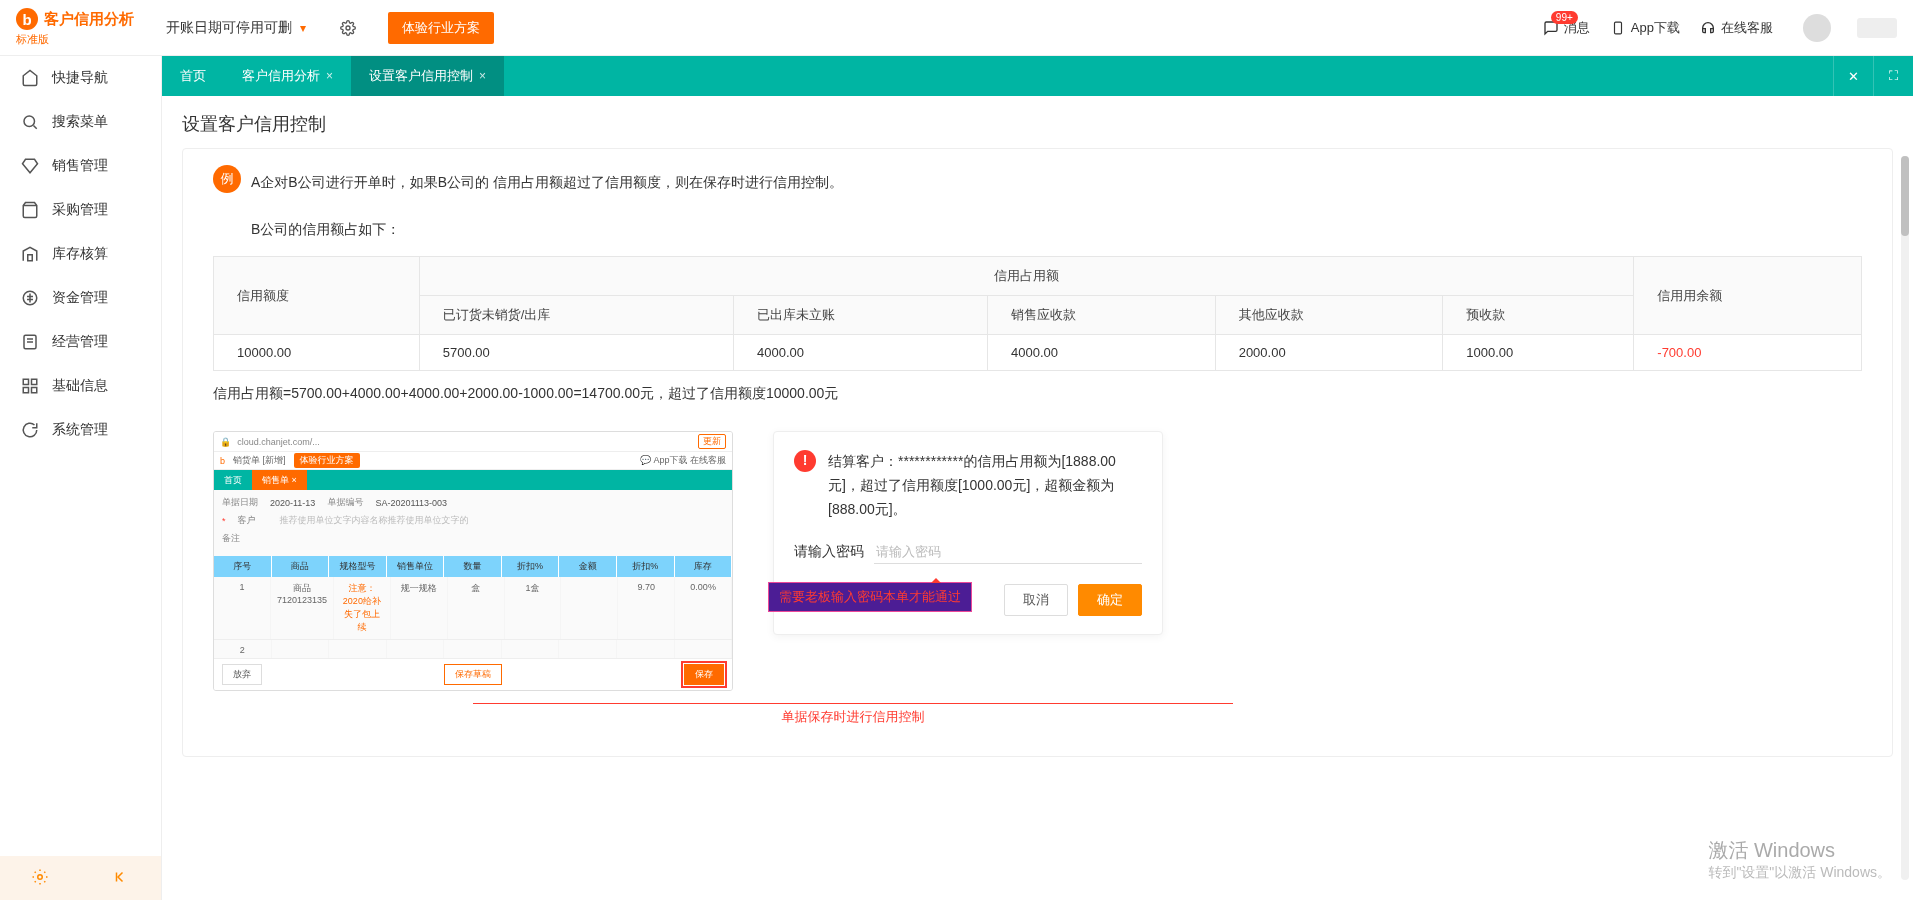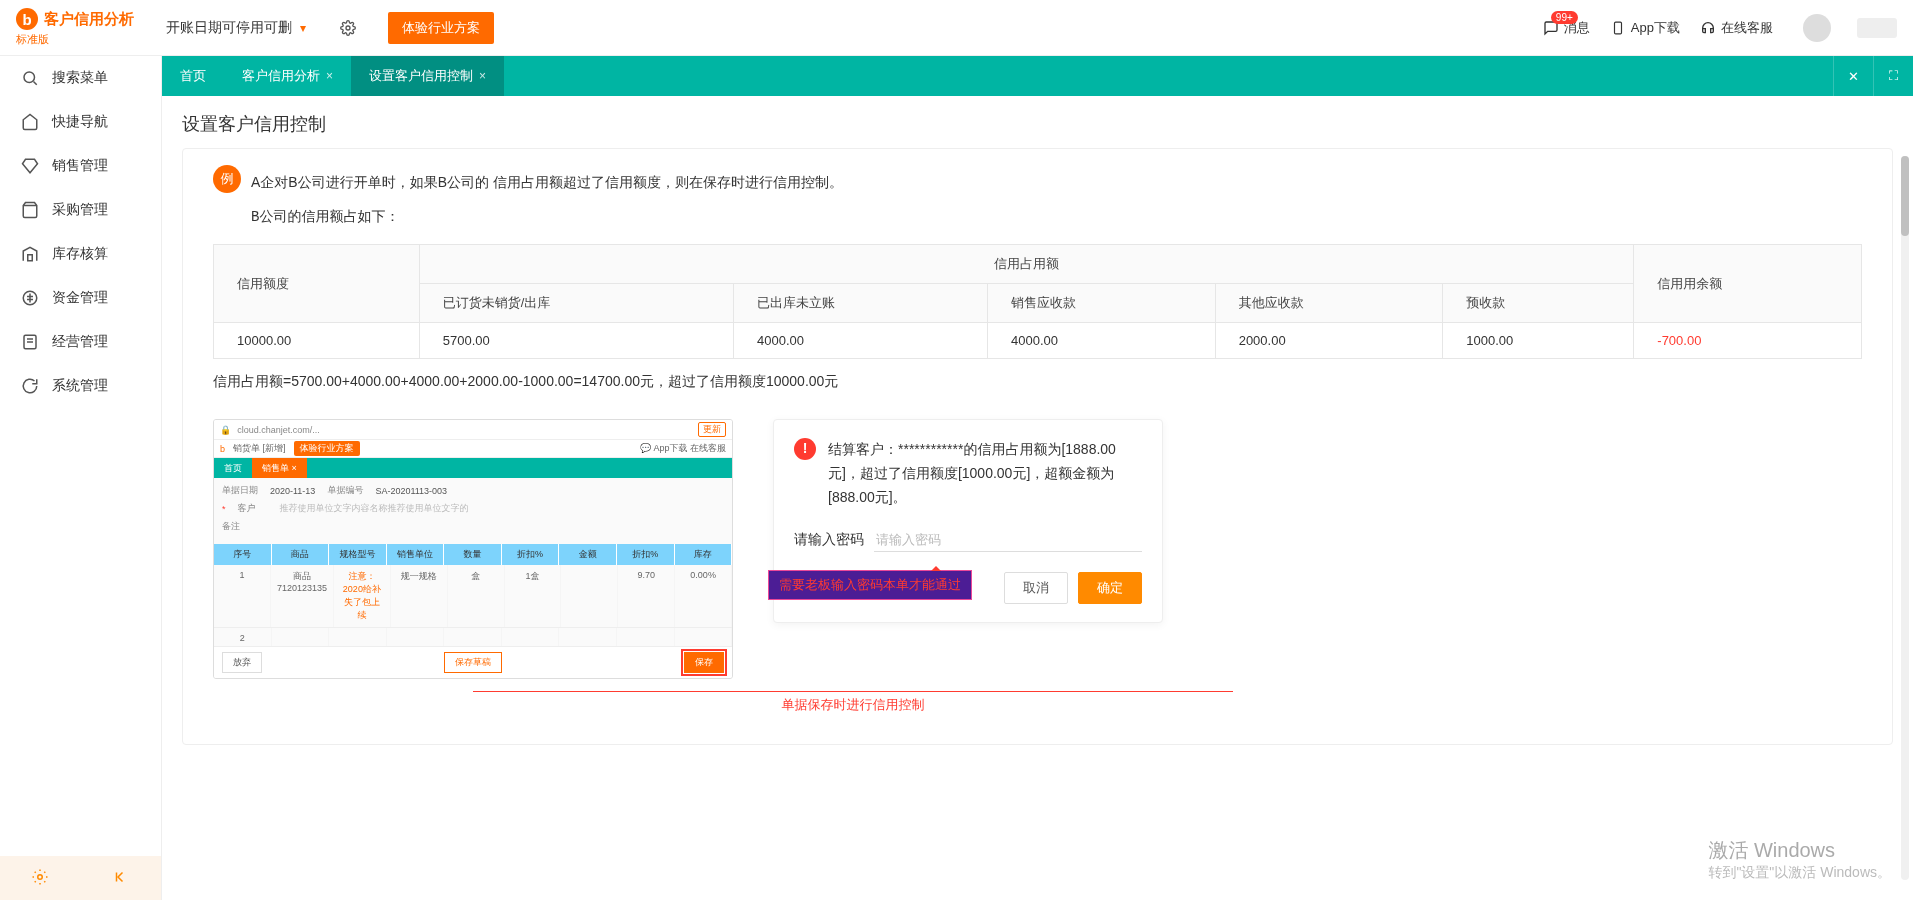--- a/index.html
+++ b/index.html
@@ -44,21 +44,21 @@
 .page-wrap { flex: 1; overflow: auto; position: relative; }
 .page-inner { padding: 16px 20px 10px 20px; }
 .page-title { font-size: 18px; font-weight: 500; margin-bottom: 12px; }
 .content-box { border: 1px solid #eee; border-radius: 4px; padding: 20px 30px 30px 30px; background: #fff; position: relative; }
 .scrollbar { position: absolute; right: 4px; top: 60px; bottom: 20px; width: 8px; background: #f0f0f0; border-radius: 4px; }
 .scrollbar-thumb { width: 8px; background: #c0c0c0; border-radius: 4px; height: 80px; }
 
 .example-header { display: flex; align-items: flex-start; gap: 10px; }
 .example-badge { width: 28px; height: 28px; background: #ff6a00; border-radius: 50%; color: #fff; display: flex; align-items: center; justify-content: center; font-size: 13px; margin-top: -4px; }
 .example-text { font-size: 14px; color: #333; line-height: 1.9; }
-.example-text .sub { margin-top: 8px; font-family: Liberation Mono, monospace; }
+.example-text .sub { margin-top: 20px; }
 
 .quota-table { margin-top: 14px; border-collapse: collapse; width: 100%; font-size: 13px; }
 .quota-table th, .quota-table td { border: 1px solid #e6e6e6; padding: 10px 23px; text-align: left; }
 .quota-table th { background: #fafafa; font-weight: 500; color: #444; }
 .neg { color: #ff3b30; }
 
 .formula { margin-top: 14px; font-size: 14px; color: #333; }
 
 .illustration-row { display: flex; gap: 40px; margin-top: 28px; align-items: flex-start; }
 .shot-box { width: 520px; height: 260px; border: 1px solid #ddd; border-radius: 3px; background: #fafafa; position: relative; overflow: hidden; }
@@ -155,33 +155,33 @@
     <div class="avatar"></div>
     <div class="user-blur"></div>
   </div>
 </div>
 
 <div class="layout">
   <div class="sidebar">
     <div class="side-item">
         <span class="sicon">
           <svg viewBox="0 0 24 24" width="18" height="18" fill="none" stroke="currentColor" stroke-width="2">
+            <path d="M3 9l9-7 9 7v11a2 2 0 0 1-2 2H5a2 2 0 0 1-2-2z"></path>
+          </svg>
+        </span>
+        <span>快捷导航</span>
+      </div>
+    <div class="side-item">
+        <span class="sicon">
+          <svg viewBox="0 0 24 24" width="18" height="18" fill="none" stroke="currentColor" stroke-width="2">
             <circle cx="11" cy="11" r="7"></circle>
             <line x1="21" y1="21" x2="16.65" y2="16.65"></line>
           </svg>
         </span>
         <span>搜索菜单</span>
-      </div>
-    <div class="side-item">
-        <span class="sicon">
-          <svg viewBox="0 0 24 24" width="18" height="18" fill="none" stroke="currentColor" stroke-width="2">
-            <path d="M3 9l9-7 9 7v11a2 2 0 0 1-2 2H5a2 2 0 0 1-2-2z"></path>
-          </svg>
-        </span>
-        <span>快捷导航</span>
       </div>
     <div class="side-item">
         <span class="sicon">
           <svg viewBox="0 0 24 24" width="18" height="18" fill="none" stroke="currentColor" stroke-width="2">
             <path d="M6 3h12l4 6-10 12L2 9z"></path>
           </svg>
         </span>
         <span>销售管理</span>
       </div>
     <div class="side-item">
@@ -213,20 +213,31 @@
       </div>
     <div class="side-item">
         <span class="sicon">
           <svg viewBox="0 0 24 24" width="18" height="18" fill="none" stroke="currentColor" stroke-width="2">
             <rect x="4" y="3" width="16" height="18" rx="2"></rect>
             <line x1="8" y1="8" x2="16" y2="8"></line>
             <line x1="8" y1="12" x2="16" y2="12"></line>
           </svg>
         </span>
         <span>经营管理</span>
+      </div>
+    <div class="side-item">
+        <span class="sicon">
+          <svg viewBox="0 0 24 24" width="18" height="18" fill="none" stroke="currentColor" stroke-width="2">
+            <rect x="3" y="3" width="7" height="7"></rect>
+            <rect x="14" y="3" width="7" height="7"></rect>
+            <rect x="3" y="14" width="7" height="7"></rect>
+            <rect x="14" y="14" width="7" height="7"></rect>
+          </svg>
+        </span>
+        <span>基础信息</span>
       </div>
     <div class="side-item">
         <span class="sicon">
           <svg viewBox="0 0 24 24" width="18" height="18" fill="none" stroke="currentColor" stroke-width="2">
             <path d="M21 12a9 9 0 1 1-3-6.7"></path>
             <polyline points="21 3 21 9 15 9"></polyline>
           </svg>
         </span>
         <span>系统管理</span>
       </div>

